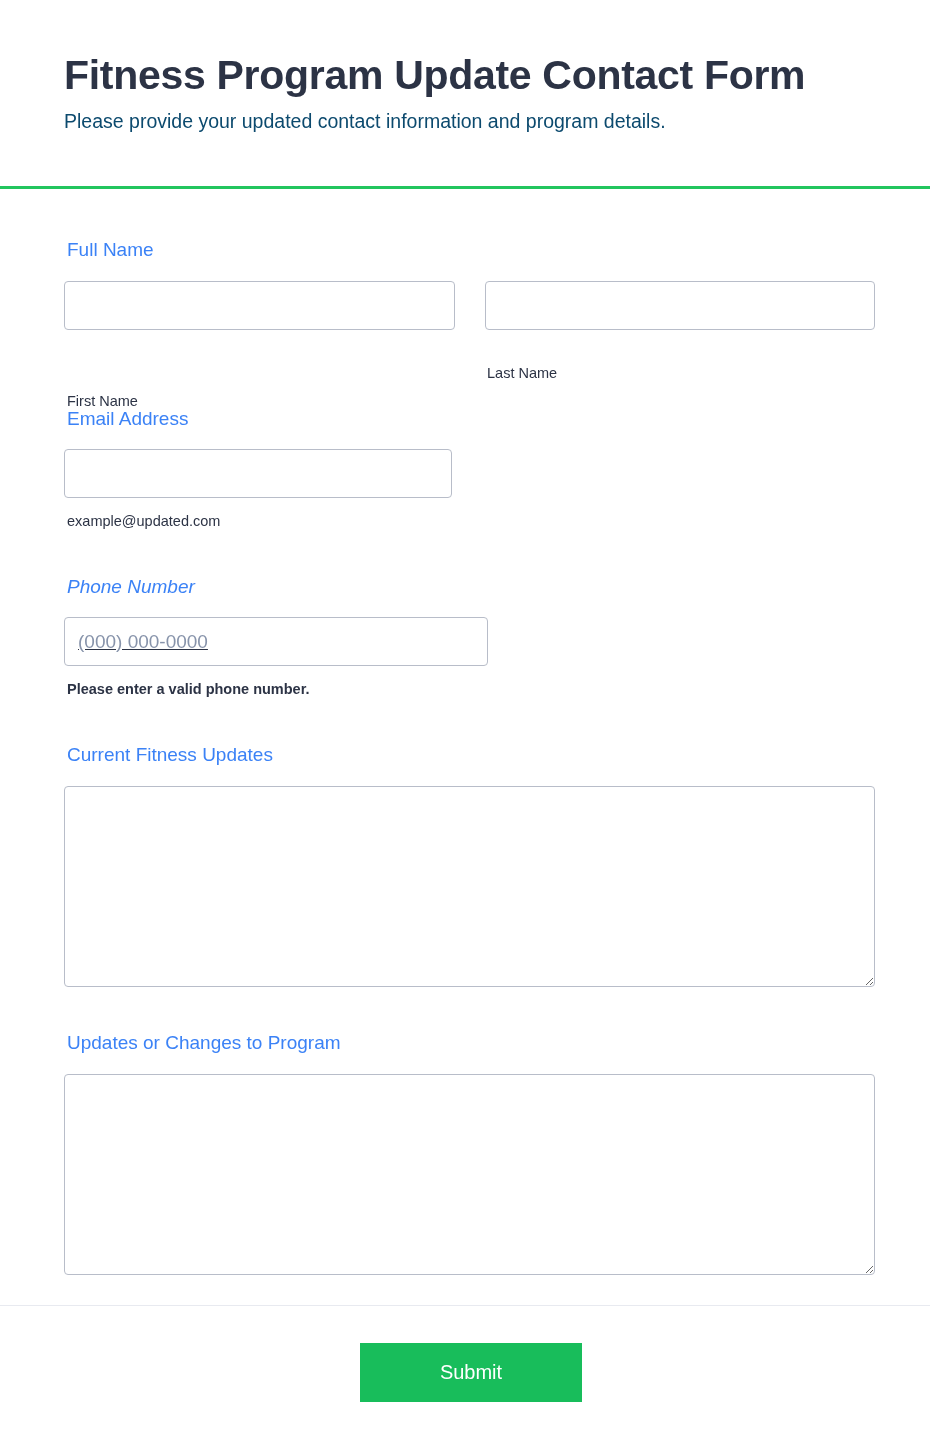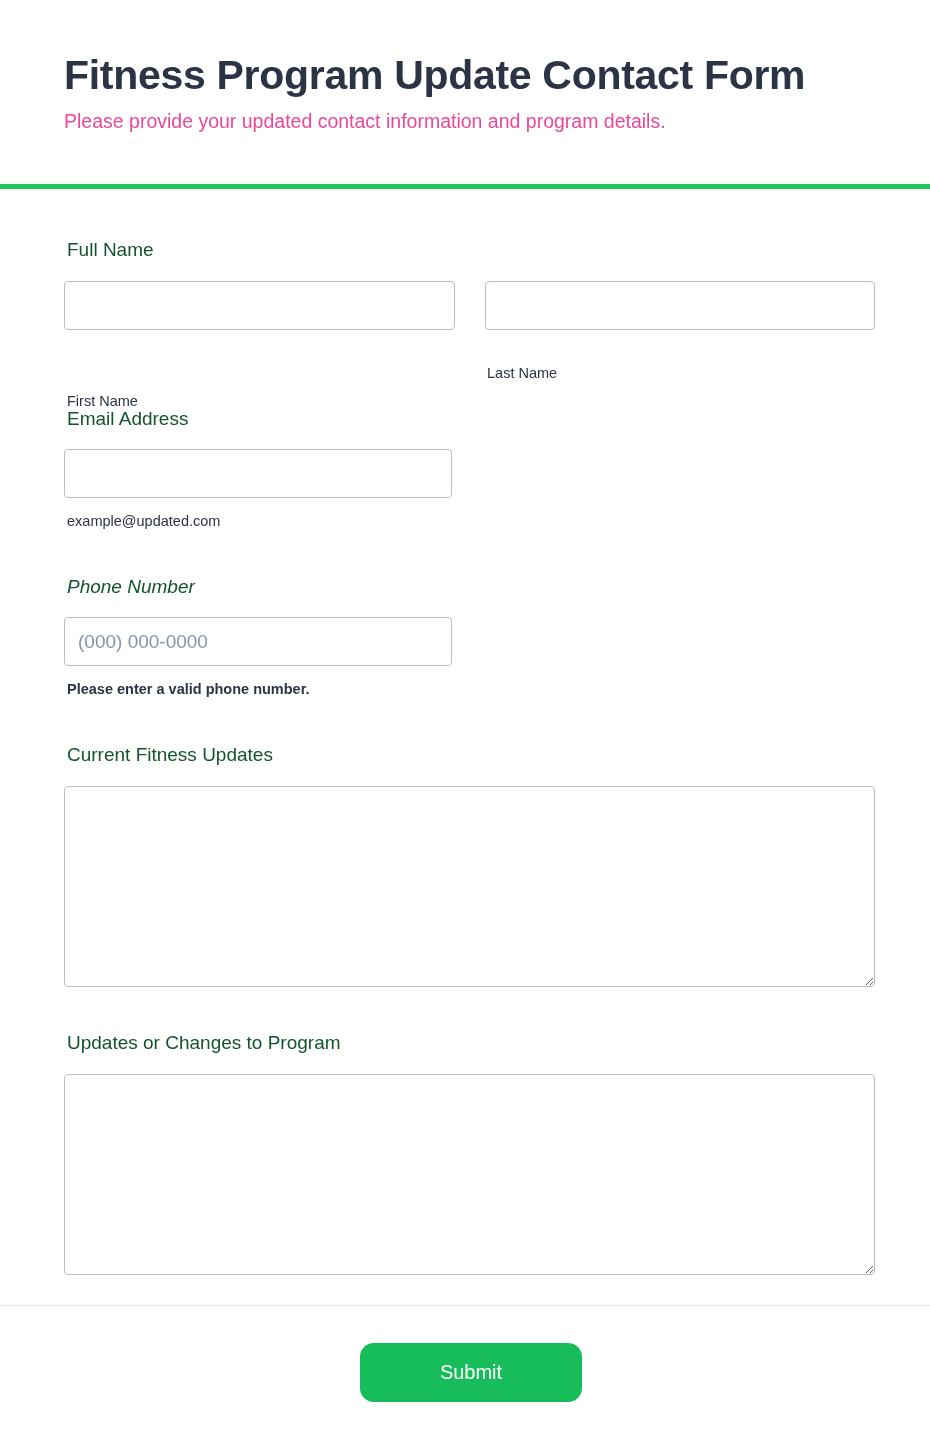--- a/index.html
+++ b/index.html
@@ -1,48 +1,48 @@
 <!DOCTYPE html>
 <html><head>
 <meta charset="utf-8">
 <style>
   * { box-sizing: border-box; margin: 0; padding: 0; }
   html, body { width: 930px; height: 1452px; background: #ffffff; }
   body { font-family: "Liberation Sans", "DejaVu Sans", sans-serif; color: #2c3345; position: relative; }
-  .header { position: absolute; left: 0; top: 0; width: 930px; height: 189px; border-bottom: 5px solid #22c55e; }
+  .header { position: absolute; left: 0; top: 0; width: 930px; height: 189px; border-bottom: 3px solid #22c55e; }
   .title { position: absolute; left: 64px; top: 52px; font-size: 41px; font-weight: 700; color: #2c3345; letter-spacing: -0.3px; white-space: nowrap; }
-  .subtitle { position: absolute; left: 64px; top: 110px; font-size: 19.5px; color: #ec4899; white-space: nowrap; }
-  .label { position: absolute; left: 67px; font-size: 19px; color: #14532d; white-space: nowrap; }
+  .subtitle { position: absolute; left: 64px; top: 110px; font-size: 19.5px; color: #0c4a6e; white-space: nowrap; }
+  .label { position: absolute; left: 67px; font-size: 19px; color: #3b82f6; white-space: nowrap; }
   .sublabel { position: absolute; font-size: 14.5px; color: #2c3345; white-space: nowrap; }
   .input { position: absolute; height: 49px; border: 1px solid #b8bdc9; border-radius: 4px; background: #fff; font-family: "Liberation Sans", "DejaVu Sans", sans-serif; font-size: 19px; padding: 0 13px; color: #2c3345; outline: none; }
   .input::placeholder { color: #8894ab; }
   .textarea { position: absolute; left: 64px; width: 811px; height: 201px; border: 1px solid #b8bdc9; border-radius: 4px; background: #fff; resize: vertical; outline: none; font-family: "Liberation Sans", "DejaVu Sans", sans-serif; font-size: 16px; padding: 10px; }
   .footer-line { position: absolute; left: 0; top: 1305px; width: 930px; height: 1px; background: #e8eaf0; }
-  .submit { position: absolute; left: 360px; top: 1343px; width: 222px; height: 59px; background: #18bd5b; color: #ffffff; border: none; border-radius: 14px; font-size: 20px; font-family: "Liberation Sans", "DejaVu Sans", sans-serif; cursor: pointer; }
+  .submit { position: absolute; left: 360px; top: 1343px; width: 222px; height: 59px; background: #18bd5b; color: #ffffff; border: none; border-radius: 0; font-size: 20px; font-family: "Liberation Sans", "DejaVu Sans", sans-serif; cursor: pointer; }
 </style>
 </head>
 <body>
 
 <div class="header">
   <h1 class="title">Fitness Program Update Contact Form</h1>
   <p class="subtitle">Please provide your updated contact information and program details.</p>
 </div>
 
 <label class="label" style="top:239px;">Full Name</label>
 <input class="input" type="text" style="left: 64px; top: 281px; width: 391px;">
 <span class="sublabel" style="left:67px; top:345px;margin-top:48px;">First Name</span>
 <input class="input" type="text" style="left: 485px; top: 281px; width: 390px;">
 <span class="sublabel" style="left:487px; top:345px;margin-top:20px;">Last Name</span>
 
 <label class="label" style="top:408px;">Email Address</label>
 <input class="input" type="email" style="left: 64px; top: 449px; width: 388px;">
 <span class="sublabel" style="left:67px; top:513px;">example@updated.com</span>
 
 <label class="label" style="top:576px;font-style:italic;">Phone Number</label>
-<input class="input" type="tel" style="left: 64px; top: 617px; width: 388px;" placeholder="(000) 000-0000">
+<input class="input" type="tel" style="left: 64px; top: 617px; width: 424px; text-decoration: underline;" placeholder="(000) 000-0000">
 <span class="sublabel" style="left:67px; top:681px;font-weight:bold;">Please enter a valid phone number.</span>
 
 <label class="label" style="top:744px;">Current Fitness Updates</label>
 <textarea class="textarea" style="top: 786px;"></textarea>
 
 <label class="label" style="top:1032px;">Updates or Changes to Program</label>
 <textarea class="textarea" style="top: 1074px;"></textarea>
 
 <div class="footer-line"></div>
 <button class="submit" type="submit">Submit</button>

